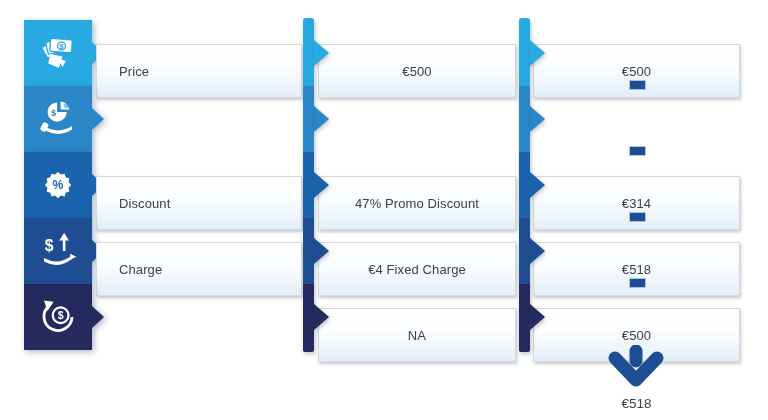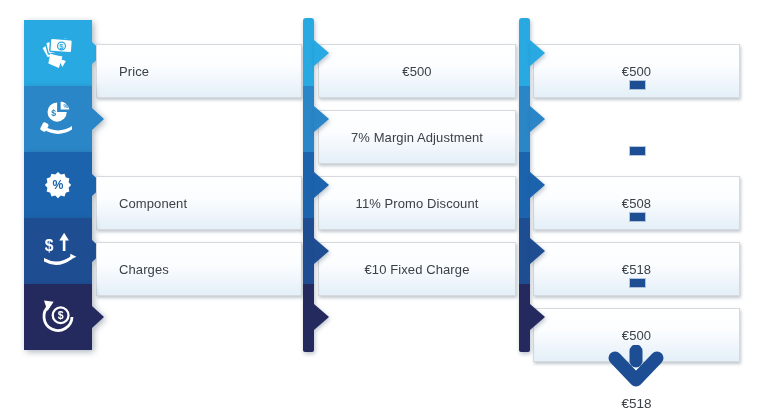--- a/index.html
+++ b/index.html
@@ -90,78 +90,78 @@
       <path d="M23 5 A11 11 0 1 0 34 16 L23 16 Z" fill="#fff"></path>
       <text x="19" y="21" style="fill:var(--tile)" font-size="10" font-weight="700" text-anchor="middle" font-family="sans-serif">$</text>
       <path d="M27 4 A12 12 0 0 1 37 13 L27 13 Z" fill="#fff"></path>
       <text x="33" y="11.5" style="fill:var(--tile)" font-size="6" font-weight="700" text-anchor="middle" font-family="sans-serif">%</text>
       <path d="M8 32 Q24 42 40 32 L40 36 Q24 46 8 36 Z" fill="#fff"></path>
       <rect x="5" y="28" width="7" height="10" rx="2" fill="#fff" transform="rotate(28 8 33)"></rect>
     </svg>
           </span>
         <i class="tile-arrow"></i>
       </div>
-      <div class="strip strip-detail">
-        <span>7% Margin Adjustment</span>
-      </div>
     </div>
       <div class="row" style="top: 152px; --tile: #1b64ad;">
       <div class="tile">
         <span class="tile-icon">
             <svg viewBox="0 0 48 48">
       <polygon fill="#fff" points="39,24 36.1,27.2 37,31.5 32.8,32.8 31.5,37 27.2,36.1 24,39 20.8,36.1 16.5,37 15.2,32.8 11,31.5 11.9,27.2 9,24 11.9,20.8 11,16.5 15.2,15.2 16.5,11 20.8,11.9 24,9 27.2,11.9 31.5,11 32.8,15.2 37,16.5 36.1,20.8"></polygon>
       <text x="24" y="29" style="fill:var(--tile)" font-size="14" font-weight="700" text-anchor="middle" font-family="sans-serif">%</text>
     </svg>
           </span>
         <i class="tile-arrow"></i>
       </div>
       <div class="strip strip-label">
-        <span>Component</span>
-      </div>
-      <div class="strip strip-detail">
-        <span>11% Promo Discount</span>
-      </div>
-      <div class="strip strip-value">
-        <span>€508</span>
+        <span>Discount</span>
+      </div>
+      <div class="strip strip-detail">
+        <span>47% Promo Discount</span>
+      </div>
+      <div class="strip strip-value">
+        <span>€314</span>
       </div>
     </div>
       <div class="row" style="top: 218px; --tile: #1e4d92;">
       <div class="tile">
         <span class="tile-icon">
             <svg viewBox="0 0 48 48">
       <text x="14" y="24" fill="#fff" font-size="18" font-weight="700" text-anchor="middle" font-family="sans-serif">$</text>
       <line x1="31" y1="24" x2="31" y2="10" stroke="#fff" stroke-width="3"></line>
       <polygon points="31,3 25.5,12 36.5,12" fill="#fff"></polygon>
       <path d="M8 32 Q24 41 40 29 L40 33 Q24 45 8 36 Z" fill="#fff"></path>
       <path d="M38 27 l7 3.5 -7 3.5 z" fill="#fff"></path>
     </svg>
           </span>
         <i class="tile-arrow"></i>
       </div>
       <div class="strip strip-label">
-        <span>Charges</span>
-      </div>
-      <div class="strip strip-detail">
-        <span>€10 Fixed Charge</span>
+        <span>Charge</span>
+      </div>
+      <div class="strip strip-detail">
+        <span>€4 Fixed Charge</span>
       </div>
       <div class="strip strip-value">
         <span>€518</span>
       </div>
     </div>
       <div class="row" style="top: 284px; --tile: #252a5e;">
       <div class="tile">
         <span class="tile-icon">
             <svg viewBox="0 0 48 48">
       <path d="M14 11 A16 16 0 1 0 40 24" fill="none" stroke="#fff" stroke-width="3.2"></path>
       <polygon points="8,5 19,6.5 12,17" fill="#fff"></polygon>
       <circle cx="27" cy="22" r="9" fill="none" stroke="#fff" stroke-width="2.6"></circle>
       <text x="27" y="26.5" fill="#fff" font-size="12" font-weight="700" text-anchor="middle" font-family="sans-serif">$</text>
     </svg>
           </span>
         <i class="tile-arrow"></i>
+      </div>
+      <div class="strip strip-detail">
+        <span>NA</span>
       </div>
       <div class="strip strip-value">
         <span>€500</span>
       </div>
     </div>
     </div>
 
   <svg class="final-arrow" width="64" height="46" viewBox="0 0 64 46">
     <path d="M32 6 V16 M11 13 L32 35 L53 13" fill="none" stroke-width="13" stroke-linecap="round" stroke-linejoin="round" stroke="#1d4e93"></path>
   </svg>

